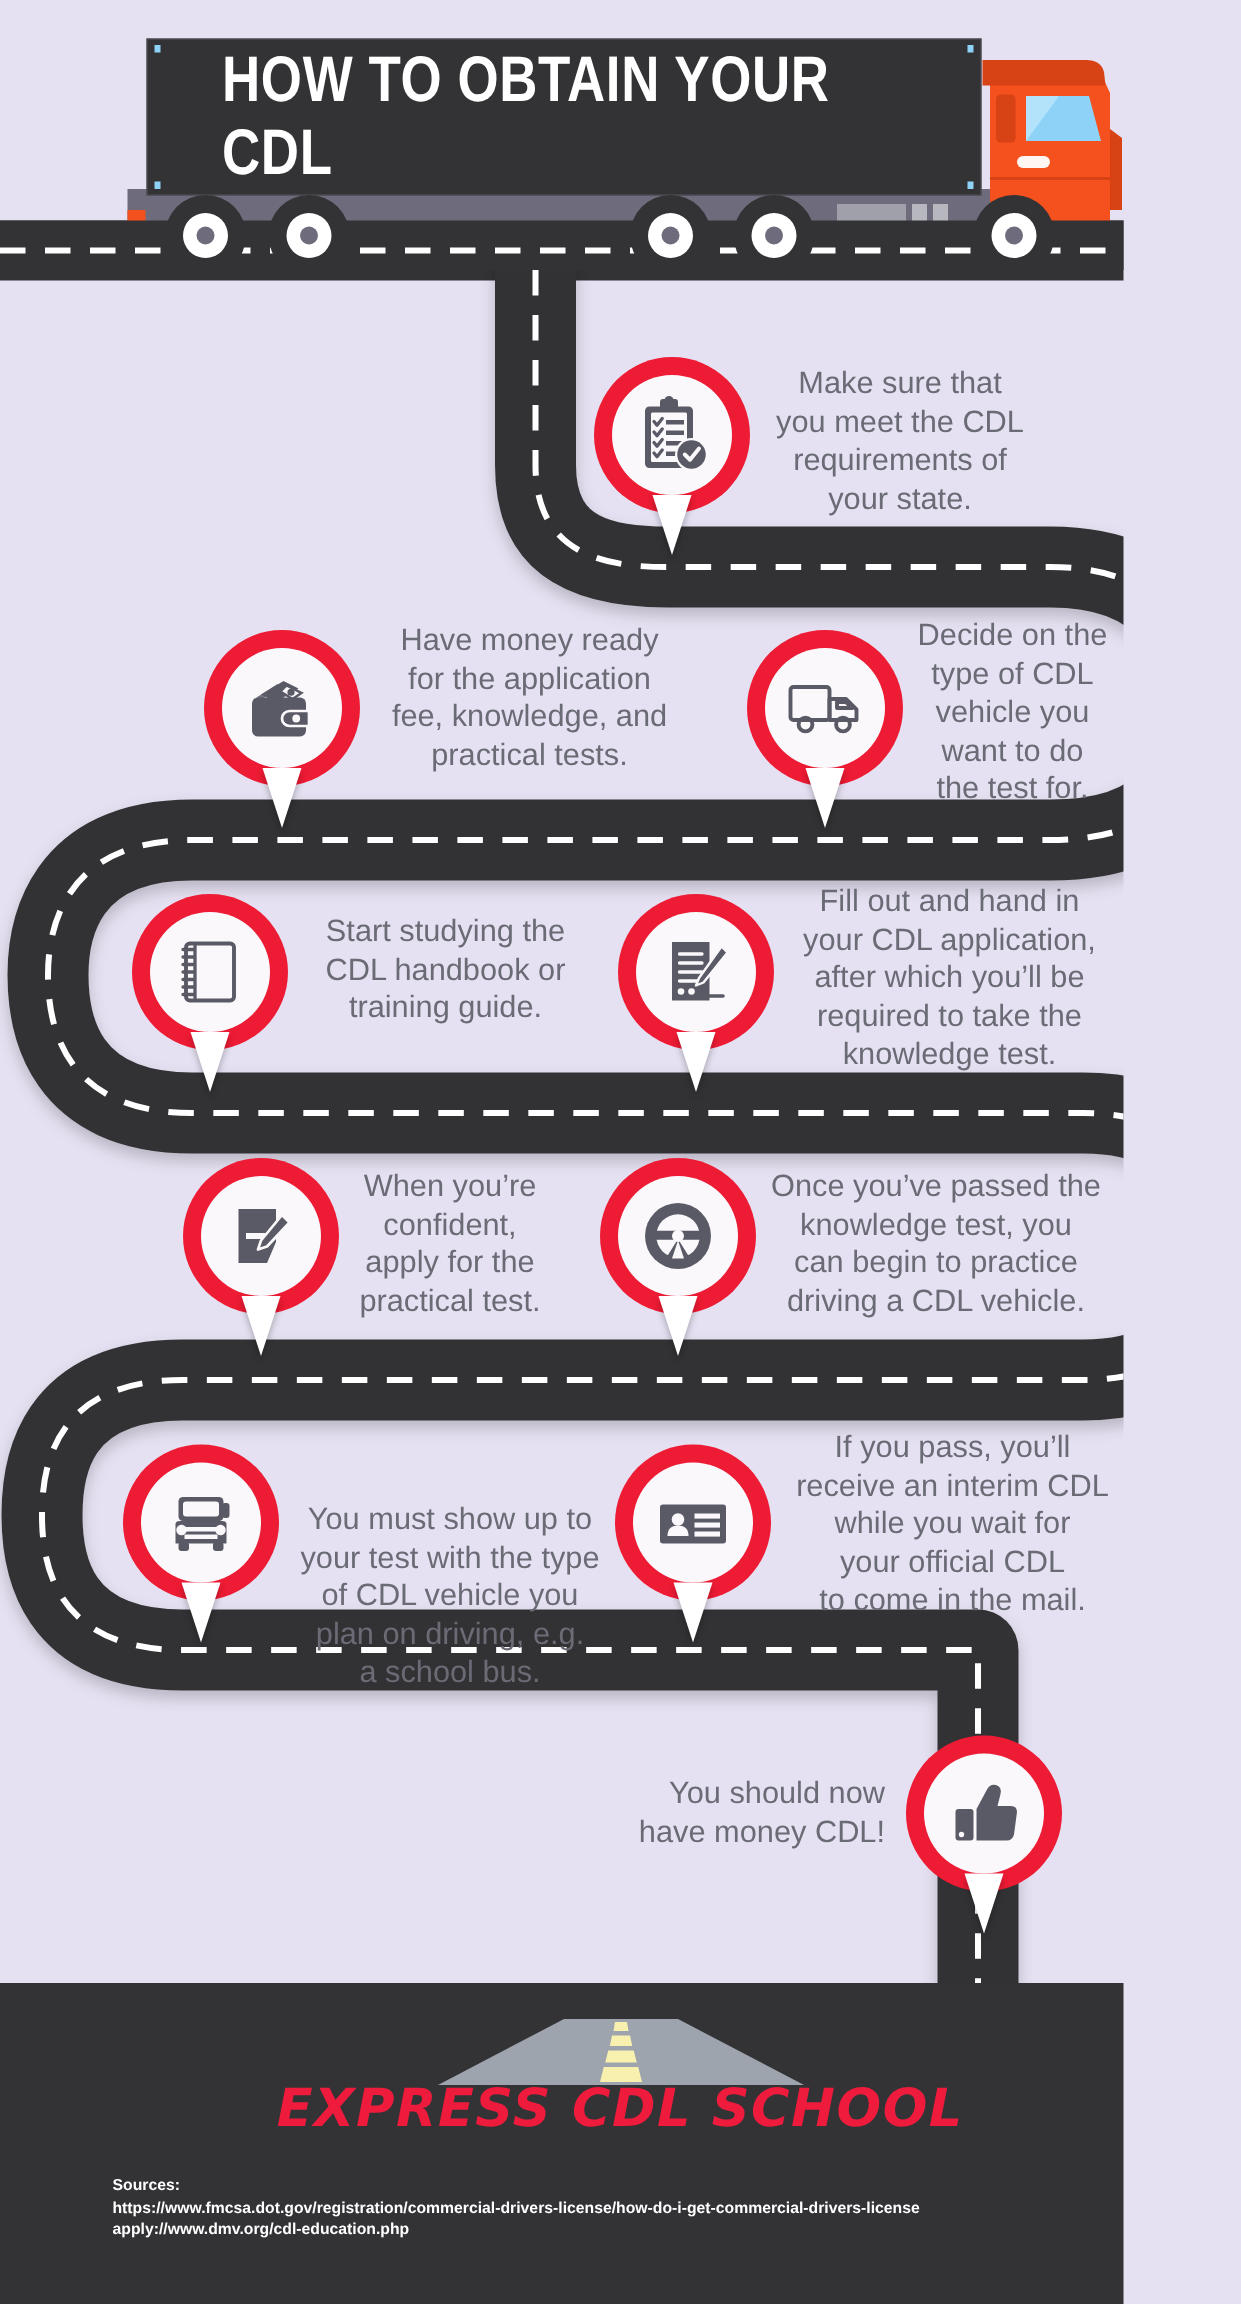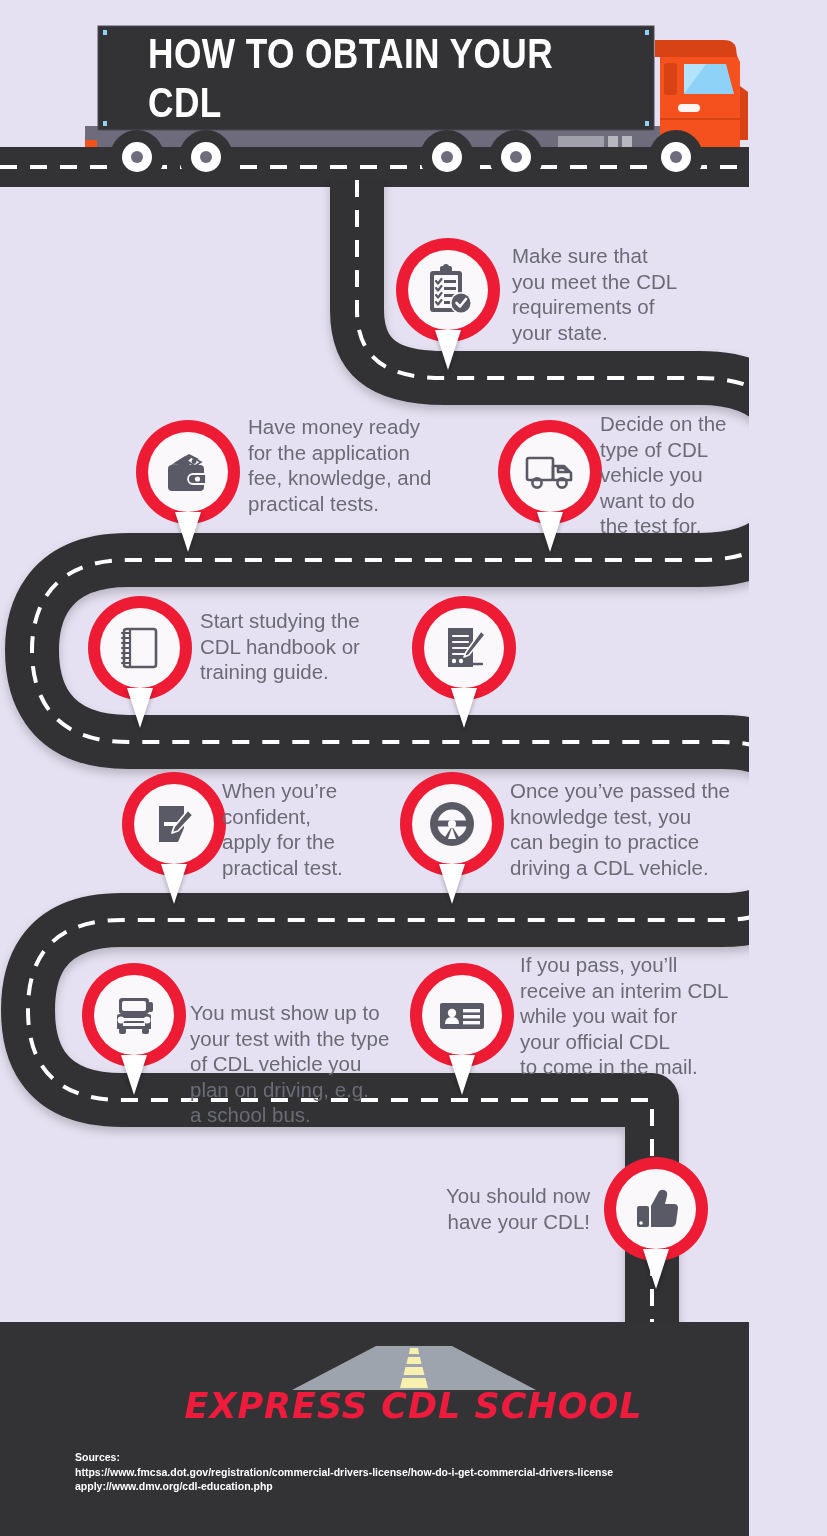--- a/index.html
+++ b/index.html
@@ -43,21 +43,21 @@
 
   
   .steptext{
     position:absolute;
     color:#6b6b76;
     font-size:20.5px;
     line-height:25.5px;
     white-space:pre-line;
   }
   .t-right{text-align:right;}
-  .t-center{}
+  .t-center{text-align:center;}
 
   
   #footer{
     position:absolute;left:0;top:1322px;width:827px;height:214px;
     background:#333336;
   }
   #logo-road{position:absolute;left:50%;top:22px;margin-left:-130px;width:260px;height:50px;}
   #brand{
     position:absolute;left:0;top:64px;width:827px;
     text-align:center;
@@ -299,20 +299,25 @@
           <line x1="16" y1="27" x2="31" y2="27"></line>
           <line x1="16" y1="33" x2="28" y2="33"></line>
         </g>
         <circle cx="17" cy="40" r="2.2" fill="#fbf8fb"></circle>
         <circle cx="24" cy="40" r="2.2" fill="#fbf8fb"></circle>
         <path d="M 44,10 L 48,14 L 32,34 L 27,36 L 29,31 Z" fill="#5a5a66" stroke="#fbf8fb" stroke-width="1.6" stroke-linejoin="round"></path>
         <line x1="28" y1="43" x2="45" y2="43" stroke="#5a5a66" stroke-width="2.4" stroke-linecap="round"></line>
       </svg>
     </div>
   </div>
+  <div class="steptext t-center" style="left:522px;top:588px;width:222px;">Fill out and hand in
+your CDL application,
+after which you’ll be
+required to take the
+knowledge test.</div>
 
   <div class="pin" style="left:400px;top:772px;">
     <div class="ring"></div>
     <div class="tail"></div>
     <div class="inner">
       <svg width="56" height="56" viewBox="0 0 56 56">
         <circle cx="28" cy="28" r="22" fill="#5a5a66"></circle>
         <circle cx="28" cy="28" r="14.5" fill="#fbf8fb"></circle>
         <rect x="11" y="24.5" width="34" height="6" fill="#5a5a66"></rect>
         <path d="M 28,30 L 18,46 A 22,22 0 0 0 38,46 Z" fill="#5a5a66"></path>
@@ -391,21 +396,21 @@
     <div class="tail"></div>
     <div class="inner">
       <svg width="50" height="50" viewBox="0 0 50 50">
         <rect x="6" y="22" width="12" height="21" rx="2" fill="#5a5a66"></rect>
         <circle cx="10" cy="39" r="1.8" fill="#fbf8fb"></circle>
         <path d="M 20,22 L 27,9 Q 29,5 33,6 Q 37,7 36,12 L 34,20 L 43,20 Q 47,20 47,24 L 45,39 Q 44,43 40,43 L 20,43 Z" fill="#5a5a66"></path>
       </svg>
     </div>
   </div>
   <div class="steptext t-right" style="left:408px;top:1183px;width:182px;">You should now
-have your CDL!</div>
+have money CDL!</div>
 
   <div id="footer">
     <svg id="logo-road" viewBox="0 0 260 50">
       <polygon points="92,2 168,2 252,46 8,46" fill="#9ea4ae"></polygon>
       <g fill="#f7f0ae">
         <polygon points="126,4 134,4 135,10 125,10"></polygon>
         <polygon points="124,13 136,13 137.5,20 122.5,20"></polygon>
         <polygon points="121.5,23 138.5,23 140.5,31 119.5,31"></polygon>
         <polygon points="118.5,34 141.5,34 144,44 116,44"></polygon>
       </g>

